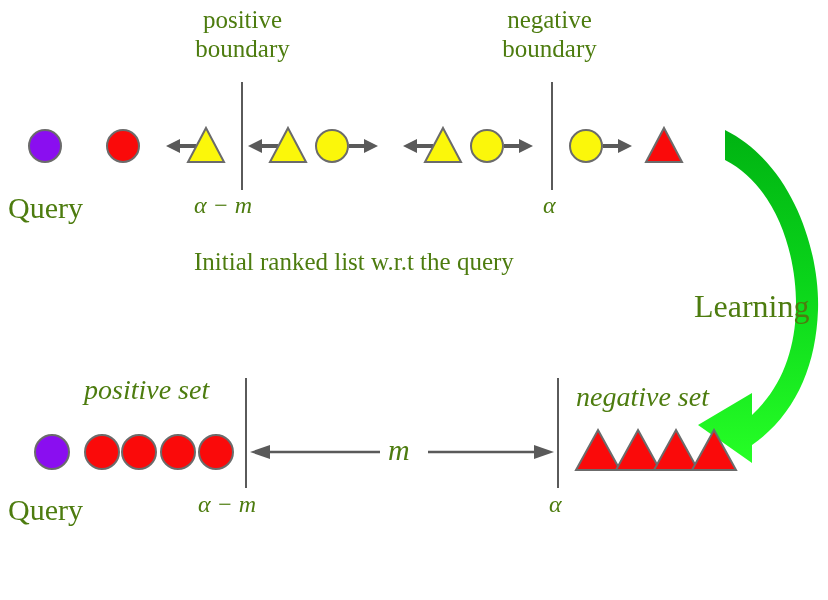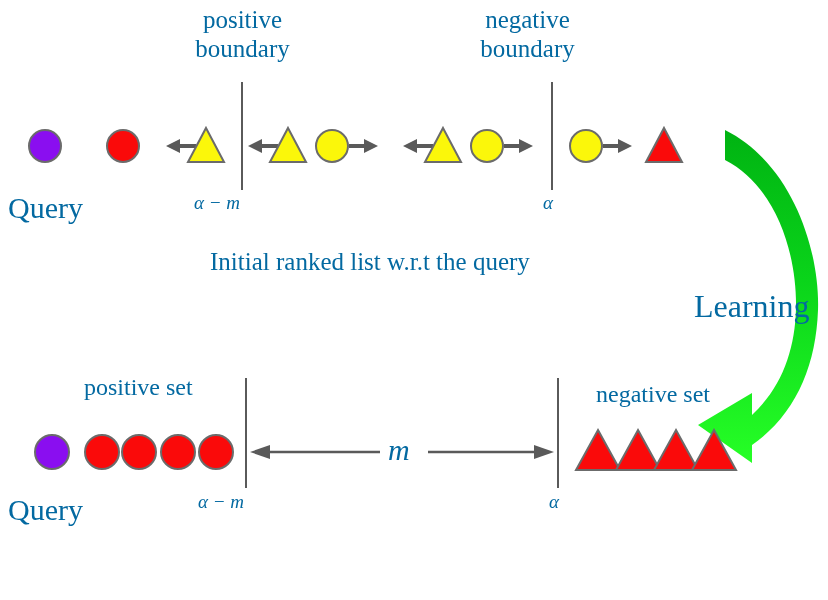--- a/index.html
+++ b/index.html
@@ -13,39 +13,40 @@
     height: 600px;
     background: #ffffff;
     overflow: hidden;
     font-family: "Liberation Serif", "DejaVu Serif", serif;
     color: #000000;
   }
   .txt {
     position: absolute;
     white-space: nowrap;
     line-height: 1.15;
-    color: #0369a1;
+    color: #4d7c0f;
   }
   .lbl-head {
     font-size: 25px;
     text-align: center;
   }
   .lbl-axis {
-    font-size: 19px;
+    font-size: 24px;
     font-style: italic;
     font-family: "Liberation Serif", "DejaVu Serif", serif;
   }
   .lbl-side {
     font-size: 30px;
   }
   .lbl-caption {
     font-size: 25px;
   }
   .lbl-set {
-    font-size: 24px;
+    font-size: 28px;
+    font-style: italic;
   }
   .lbl-learn {
     font-size: 32px;
   }
   .vline {
     position: absolute;
     width: 2px;
     background: #5a5a5a;
   }
   
@@ -56,21 +57,21 @@
 </head>
 <body>
 
 <div id="stage">
 
   <div class="txt lbl-head" style="left:175px; top:6px; width:135px;">
     <div>positive</div>
     <div>boundary</div>
   </div>
 
-  <div class="txt lbl-head" style="left:460px; top:6px; width:135px;">
+  <div class="txt lbl-head" style="left:482px; top:6px; width:135px;">
     <div>negative</div>
     <div>boundary</div>
   </div>
 
   <div class="vline" style="left:241px; top:82px; height:108px;"></div>
   <div class="vline" style="left:551px; top:82px; height:108px;"></div>
 
   <div class="txt lbl-axis" style="left:194px; top:192px;">α − m</div>
   <div class="txt lbl-axis" style="left:543px; top:192px;">α</div>
 
@@ -114,21 +115,21 @@
 
     <g>
       <circle cx="586" cy="28" r="16" fill="#fbf70a" stroke="#6b6b6b" stroke-width="2"></circle>
       <line x1="603" y1="28" x2="620" y2="28" stroke="#5a5a5a" stroke-width="4"></line>
       <polygon points="632,28 618,21 618,35" fill="#5a5a5a"></polygon>
     </g>
 
     <polygon points="664,10 682,44 646,44" fill="#fa0a0a" stroke="#6b6b6b" stroke-width="2"></polygon>
   </svg>
 
-  <div class="txt lbl-caption" style="left:210px; top:248px;text-align:center;">Initial ranked list  w.r.t the query</div>
+  <div class="txt lbl-caption" style="left:194px; top:248px;text-align:center;">Initial ranked list  w.r.t the query</div>
 
   <svg id="greenArrow" width="138" height="370" viewBox="0 0 138 370">
     <defs>
       <linearGradient id="ggrad" x1="0" y1="0" x2="0" y2="1">
         <stop offset="0%" stop-color="#00b312"></stop>
         <stop offset="45%" stop-color="#0ad41a"></stop>
         <stop offset="100%" stop-color="#26ff26"></stop>
       </linearGradient>
     </defs>
     <path d="M 35,25
@@ -140,21 +141,21 @@
              L 62,310
              C 92,282 105,245 106,203
              C 107,152 88,82 35,55
              Z" fill="url(#ggrad)"></path>
   </svg>
 
   <div class="txt lbl-learn" style="left:694px; top:288px;">Learning</div>
 
   <div class="txt lbl-set" style="left:84px; top:374px;">positive set</div>
 
-  <div class="txt lbl-set" style="left:576px; top:381px;margin-left:20px;">negative set</div>
+  <div class="txt lbl-set" style="left:576px; top:381px;">negative set</div>
 
   <div class="vline" style="left:245px; top:378px; height:110px;"></div>
   <div class="vline" style="left:557px; top:378px; height:110px;"></div>
 
   <svg class="shp-svg" style="left:0px; top:420px; width:760px; height:60px;" viewBox="0 0 760 60" width="760" height="60">
 
     <circle cx="52" cy="32" r="17" fill="#8a0ef0" stroke="#6b6b6b" stroke-width="2"></circle>
     <circle cx="102" cy="32" r="17" fill="#fa0a0a" stroke="#6b6b6b" stroke-width="2"></circle>
     <circle cx="139" cy="32" r="17" fill="#fa0a0a" stroke="#6b6b6b" stroke-width="2"></circle>
     <circle cx="178" cy="32" r="17" fill="#fa0a0a" stroke="#6b6b6b" stroke-width="2"></circle>

